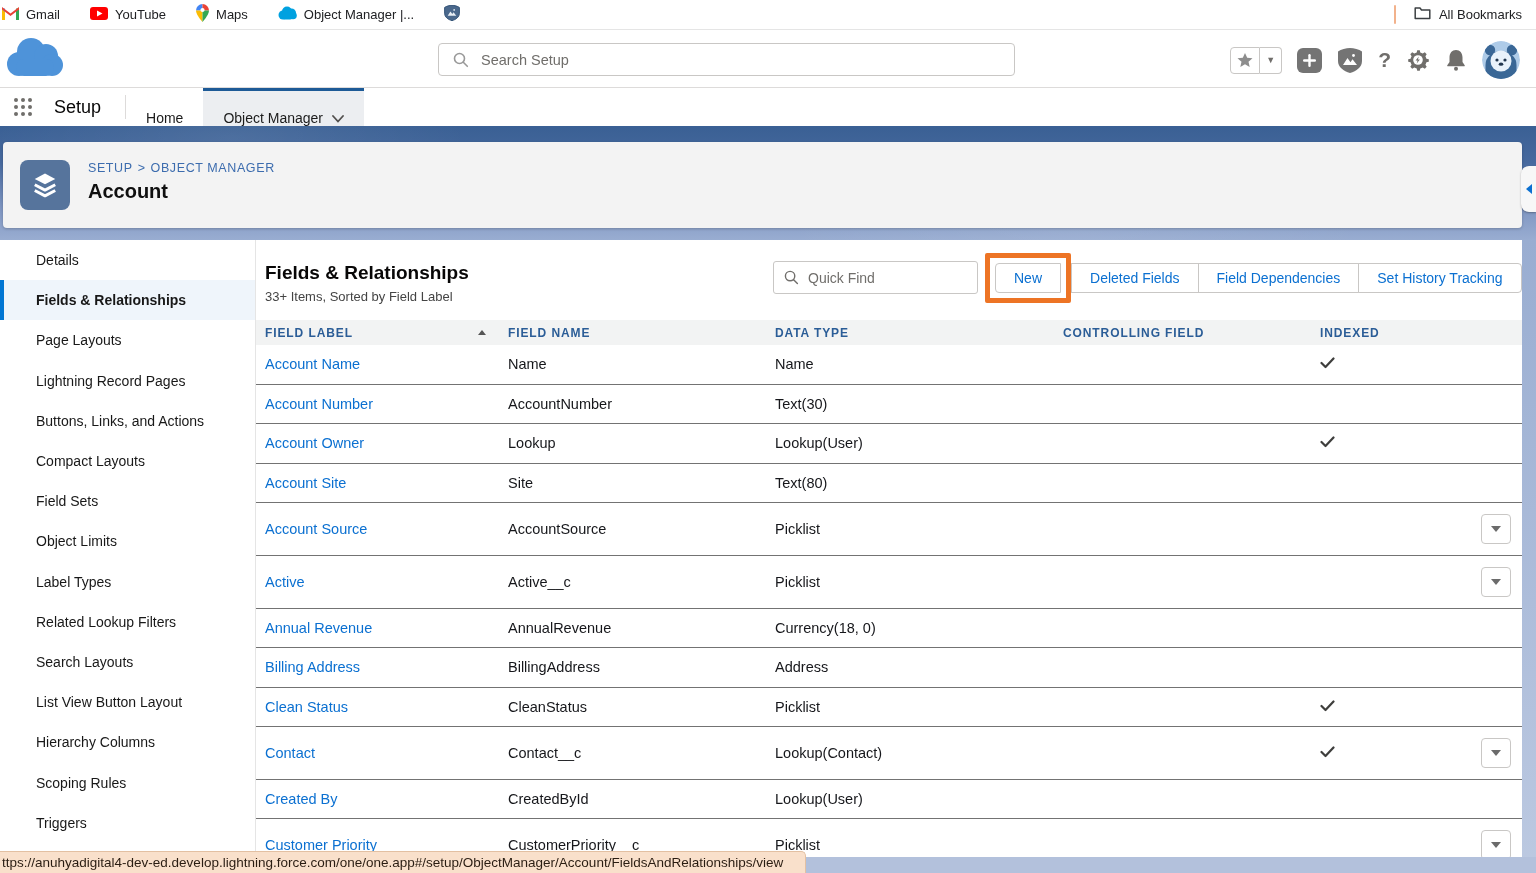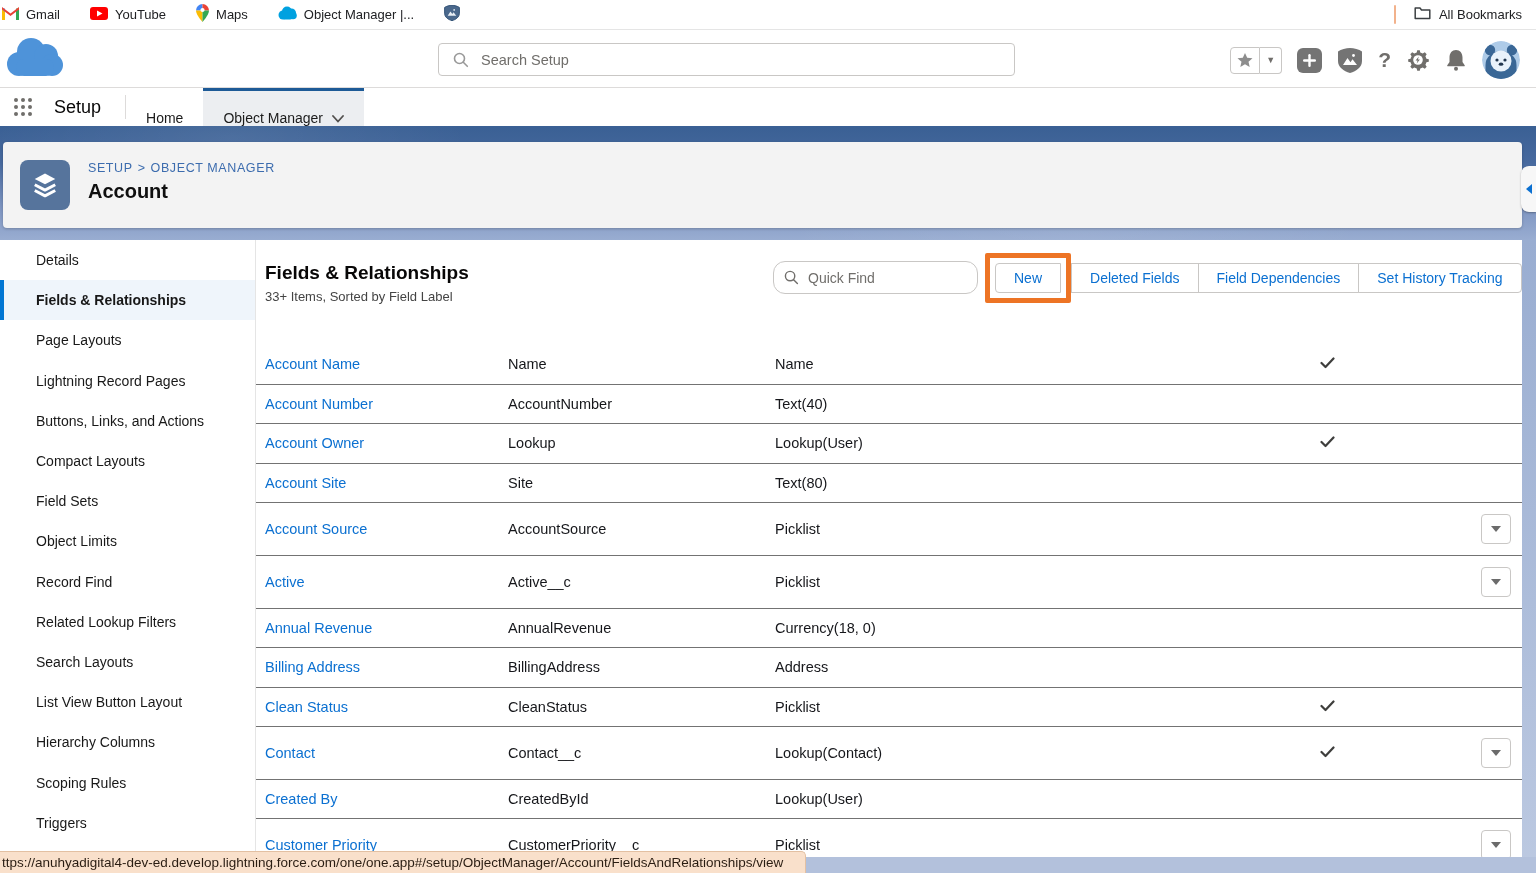--- a/index.html
+++ b/index.html
@@ -67,21 +67,21 @@
   .side-item { height:40.2px; display:flex; align-items:center; padding-left:36px; font-size:14px; color:#181818; cursor:pointer; }
   .side-item.selected { background:#EFF5FB; border-left:4px solid #0176D3; padding-left:32px; font-weight:bold; }
   .main { flex:none; width:1266px; position:relative; }
   .right-strip { flex:1; background:linear-gradient(180deg,#99ADD1 0%,#BCC9E1 100%); }
 
   .main-title { position:absolute; left:9px; top:22px; font-size:19px; font-weight:bold; color:#080707; }
   .main-sub { position:absolute; left:9px; top:49px; font-size:13px; color:#444444; }
 
   .controls { position:absolute; left:517px; top:21px; display:flex; align-items:center; }
   .quickfind { position:relative; width:205px; height:33px; }
-  .quickfind input { width:100%; height:100%; border:1px solid #C9C7C5; border-radius:12px; padding:0 10px 0 34px;
+  .quickfind input { width:100%; height:100%; border:1px solid #C9C7C5; border-radius:3px; padding:0 10px 0 34px;
     font-size:14px; color:#080707; font-family:"Liberation Sans",sans-serif; outline:none; }
   .quickfind input::placeholder { color:#706E6B; }
   .quickfind .mag { position:absolute; left:11px; top:9px; }
   .btn { height:30px; padding:0 18px; background:#fff; border:1px solid #C9C7C5; color:#0B70D1;
     font-size:14px; font-family:"Liberation Sans",sans-serif; cursor:pointer; white-space:nowrap; }
   .orange-wrap { border:5px solid #ED7425; border-radius:2px; padding:5px; margin:-10px 0 -10px 7px; display:flex; }
   .orange-wrap .btn { border-radius:4px 0 0 4px; }
   .btn.mid { margin-left:0; }
   .btn.last { border-radius:0 4px 4px 0; }
   .btn + .btn { margin-left:-1px; }
@@ -303,21 +303,21 @@
           <div class="side-item">
             <span>Compact Layouts</span>
           </div>
           <div class="side-item">
             <span>Field Sets</span>
           </div>
           <div class="side-item">
             <span>Object Limits</span>
           </div>
           <div class="side-item">
-            <span>Record Find</span>
+            <span>Label Types</span>
           </div>
           <div class="side-item">
             <span>Related Lookup Filters</span>
           </div>
           <div class="side-item">
             <span>Search Layouts</span>
           </div>
           <div class="side-item">
             <span>List View Button Layout</span>
           </div>
@@ -346,35 +346,46 @@
           <input type="text" placeholder="Quick Find" style="">
         </div>
         <div class="orange-wrap">
           <button class="btn">New</button>
         </div>
         <button class="btn mid">Deleted Fields</button>
         <button class="btn">Field Dependencies</button>
         <button class="btn last">Set History Tracking</button>
       </div>
 
+      <div class="tablehead">
+        <span class="th-cell sorted">
+            <span>FIELD LABEL</span>
+            <i class="sort-asc"></i>
+          </span>
+        <span class="th-cell">FIELD NAME</span>
+        <span class="th-cell">DATA TYPE</span>
+        <span class="th-cell">CONTROLLING FIELD</span>
+        <span class="th-cell">INDEXED</span>
+        <span class="th-cell"></span>
+      </div>
       <div class="tbody">
           <div class="trow">
             <a>Account Name</a>
             <span>Name</span>
             <span>Name</span>
             <span></span>
             <span><span><svg width="15" height="12" viewBox="0 0 15 12">
                   <polyline points="1.5,6 5.5,10 13.5,1.5" fill="none" stroke="#3E3E3C" stroke-width="2.2" stroke-linecap="round" stroke-linejoin="round"></polyline>
                 </svg></span></span>
             <span></span>
           </div>
           <div class="trow">
             <a>Account Number</a>
             <span>AccountNumber</span>
-            <span>Text(40)</span>
+            <span>Text(30)</span>
             <span></span>
             <span></span>
             <span></span>
           </div>
           <div class="trow">
             <a>Account Owner</a>
             <span>Lookup</span>
             <span>Lookup(User)</span>
             <span></span>
             <span><span><svg width="15" height="12" viewBox="0 0 15 12">

